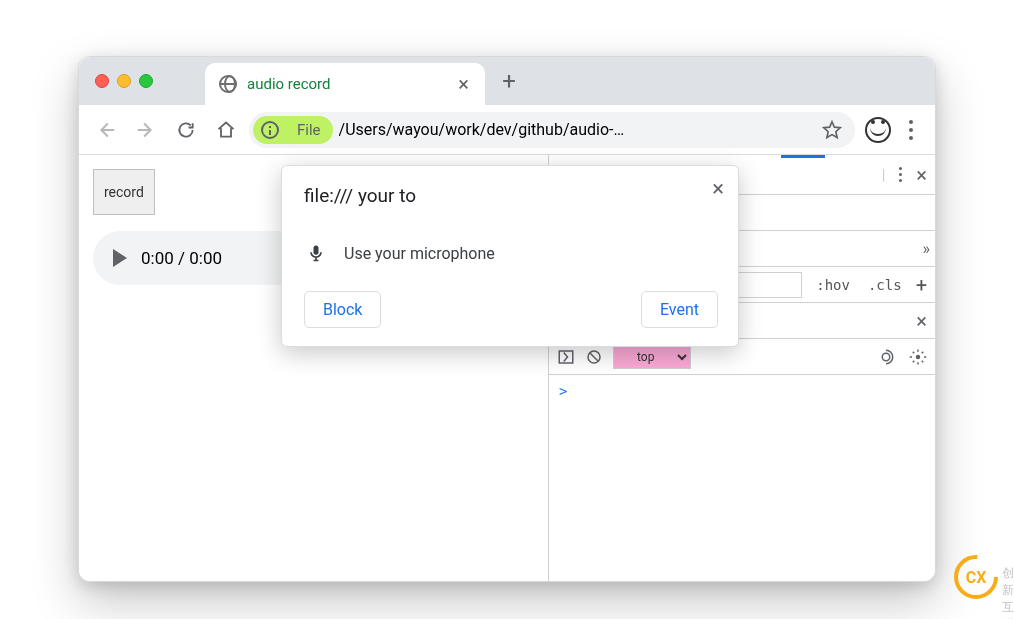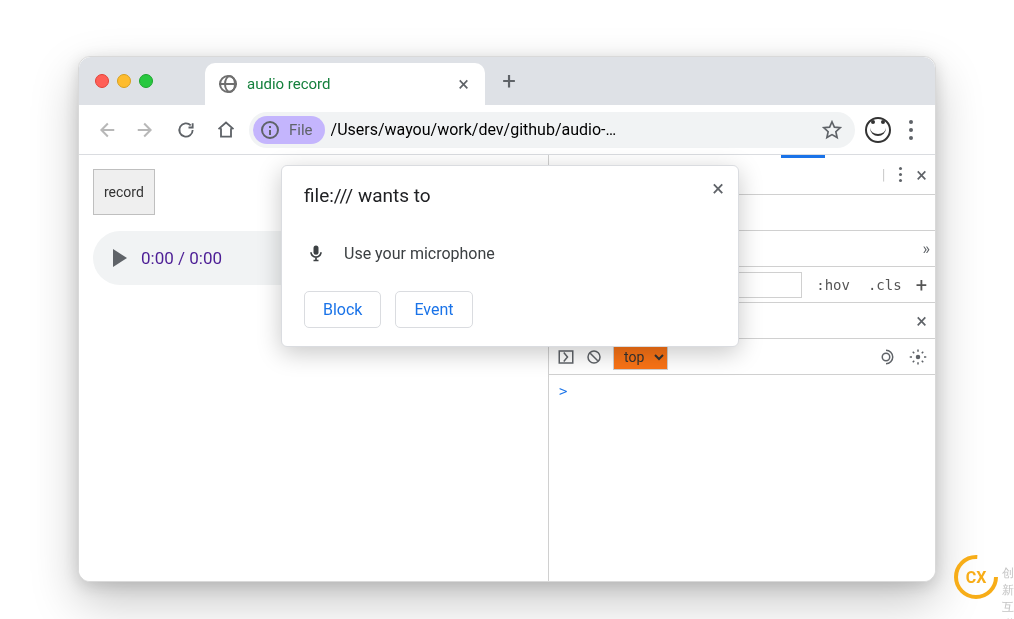--- a/index.html
+++ b/index.html
@@ -55,21 +55,21 @@
   .tb-btn { width: 34px; height: 34px; border-radius: 50%; display:flex; align-items:center; justify-content:center; color:#5f6368; }
   .tb-btn.disabled { color: #b8b8b8; }
   .arrow-svg { width: 22px; height: 22px; }
   .reload-svg { width: 20px; height: 20px; }
   .omnibox {
     flex: 1; height: 36px; background: #f1f3f4; border-radius: 18px;
     display: flex; align-items: center; padding: 0 12px 0 4px; gap: 6px;
     min-width: 0;
   }
   .chip {
-    height: 28px; background: #c4b5fd; border-radius: 14px; display:flex; align-items:center; gap:10px; padding:0 12px 0 8px;
+    height: 28px; background: #bef264; border-radius: 14px; display:flex; align-items:center; gap:18px; padding:0 12px 0 8px;
     color:#5f6368; font-size:15px;justify-content:space-between;
   }
   .info-icon { width:18px; height:18px; border:2px solid #5f6368; border-radius:50%; position:relative; }
   .info-icon::before { content:""; position:absolute; left:50%; top:3px; width:2px; height:2px; margin-left:-1px; background:#5f6368; }
   .info-icon::after { content:""; position:absolute; left:50%; top:7px; width:2px; height:5px; margin-left:-1px; background:#5f6368; }
   .url { color:#000000; font-size:16px; white-space:nowrap; overflow:hidden; text-overflow:ellipsis; flex:1; }
   .star { width: 22px; height: 22px; color:#5f6368; }
   .avatar { width: 26px; height: 26px; border: 2px solid #333; border-radius: 50%; display:flex; align-items:center; justify-content:center; margin-left:4px; }
   .avatar-inner { width:16px; height:12px; border-bottom:2px solid #333; border-radius:0 0 8px 8px; position:relative; }
   .avatar-inner::before, .avatar-inner::after { content:""; position:absolute; top:-4px; width:4px; height:4px; background:#333; border-radius:50%; }
@@ -87,53 +87,53 @@
     background:#efefef; border:1px solid #bfbfbf; border-radius:0;
     padding: 14px 10px; font-size:14px; color:#333;
   }
   .audio-player {
     margin-top: 16px;
     width: 260px; height: 54px;
     background:#f1f3f4; border-radius: 30px;
     display:flex; align-items:center; padding:0 20px; gap:14px;
   }
   .play-tri { width:0; height:0; border-left:14px solid #5f6368; border-top:9px solid transparent; border-bottom:9px solid transparent; }
-  .time { font-size:17px; color:#4c1d95; }
+  .time { font-size:17px; color:#000000; }
   .devtools { flex:1; display:flex; flex-direction:column; background:#fff; min-width:0; }
   .dt-row { height: 36px; border-bottom:1px solid #d0d0d0; display:flex; align-items:center; padding:0 8px; gap:10px; font-size:15px; color:#333; position:relative; }
   .dt-tabs { height: 40px; }
   .chevrons { font-size:16px; color:#5f6368; letter-spacing:-3px; }
   .dt-right { margin-left:auto; display:flex; align-items:center; gap:14px; }
   .x-icon { font-size:20px; color:#5f6368; }
   .breadcrumb { white-space:nowrap; overflow:hidden; }
   .bc-el { background:#e8eaed; padding:2px 8px; color:#333; font-family: Menlo, monospace; font-size:14px; }
   .dt-sub { font-size:15px; }
   .filter-input { flex:1; border:1px solid #d0d0d0; height:26px; padding:0 6px; font-size:14px; color:#999; min-width: 40px; }
   .mono-btn { font-family: Menlo, monospace; font-size:14px; color:#555; padding:2px 4px; }
   .add { font-size:20px; color:#555; }
   .console-tabs .tab-item { padding: 6px 8px; }
   .tab-item.active { border-bottom: 3px solid #1a73e8; color:#202124; }
-  .console-toolbar select { border:1px solid #d0d0d0; padding:3px 6px; font-size:14px; background:#f97316; color:#333; }
+  .console-toolbar select { border:1px solid #d0d0d0; padding:3px 19px; font-size:12px; background:#f9a8d4; color:#333; }
   .console-body { flex:1; padding:6px 10px; }
   .prompt-caret { color:#1a73e8; font-size:14px; font-family: Menlo, monospace; }
   .plain-icon { width:18px; height:18px; display:inline-block; }
   
   .perm-dialog {
     position:absolute; left: 202px; top: 108px; width: 458px;
     background:#fff; border:1px solid #dadce0; border-radius:6px;
     box-shadow: 0 6px 24px rgba(0,0,0,0.22);
     padding: 18px 20px 18px 22px;
     z-index: 50;
   }
   .perm-title { font-size:19px; color:#202124; margin-bottom:16px; }
   .perm-close { position:absolute; right:14px; top:10px; font-size:22px; color:#5f6368; }
   .perm-row { display:flex; align-items:center; gap:18px; margin-left:2px;margin-top:36px; }
   .mic-icon { width:20px; height:20px; }
   .perm-text { font-size:16px; color:#3c4043; }
-  .perm-actions { display:flex; justify-content:flex-start; gap:14px; margin-top:28px; }
+  .perm-actions { display:flex; justify-content:space-between; margin-top:28px; }
   .btn { border:1px solid #dadce0; background:#fff; color:#1a73e8; font-size:16px; padding:8px 18px; border-radius:5px; }
   
   .watermark-cx { position:absolute; right:16px; bottom:16px; opacity:.9; }
   .watermark-cx svg { width:44px; height:44px; }
   .watermark-cx .cx-txt { position:absolute; left:48px; top:10px; font-size:12px; color:#bdbdbd; letter-spacing:1px; }
   .watermark2 { position:absolute; left:50%; top:50%; transform:translate(-50%,-50%); font-size:34px; color:rgba(120,120,120,0.15); letter-spacing:4px; font-weight:300; pointer-events:none; }
   .vdots { display:flex; flex-direction:column; gap:3px; }
   .vdots span { width:3px; height:3px; background:#5f6368; border-radius:50%; }
   .top-active-line { position:absolute; right:110px; top:0; width:44px; height:3px; background:#1a73e8; }
   .sep { color:#ccc; }
@@ -270,21 +270,21 @@
         </div>
       </div>
       <div class="console-body">
         <span class="prompt-caret">&gt;</span>
       </div>
     </div>
   </div>
 
   <div class="perm-dialog">
     <span class="perm-close">×</span>
-    <div class="perm-title">file:/// wants to</div>
+    <div class="perm-title">file:/// your to</div>
     <div class="perm-row">
       <svg class="mic-icon" viewBox="0 0 24 24">
         <rect x="9" y="3" width="6" height="11" rx="3" fill="#3c4043"></rect>
         <path d="M6 11a6 6 0 0 0 12 0M12 17v4M9 21h6" fill="none" stroke="#3c4043" stroke-width="2"></path>
       </svg>
       <span class="perm-text">Use your microphone</span>
     </div>
     <div class="perm-actions">
       <button class="btn">Block</button>
       <button class="btn">Event</button>

